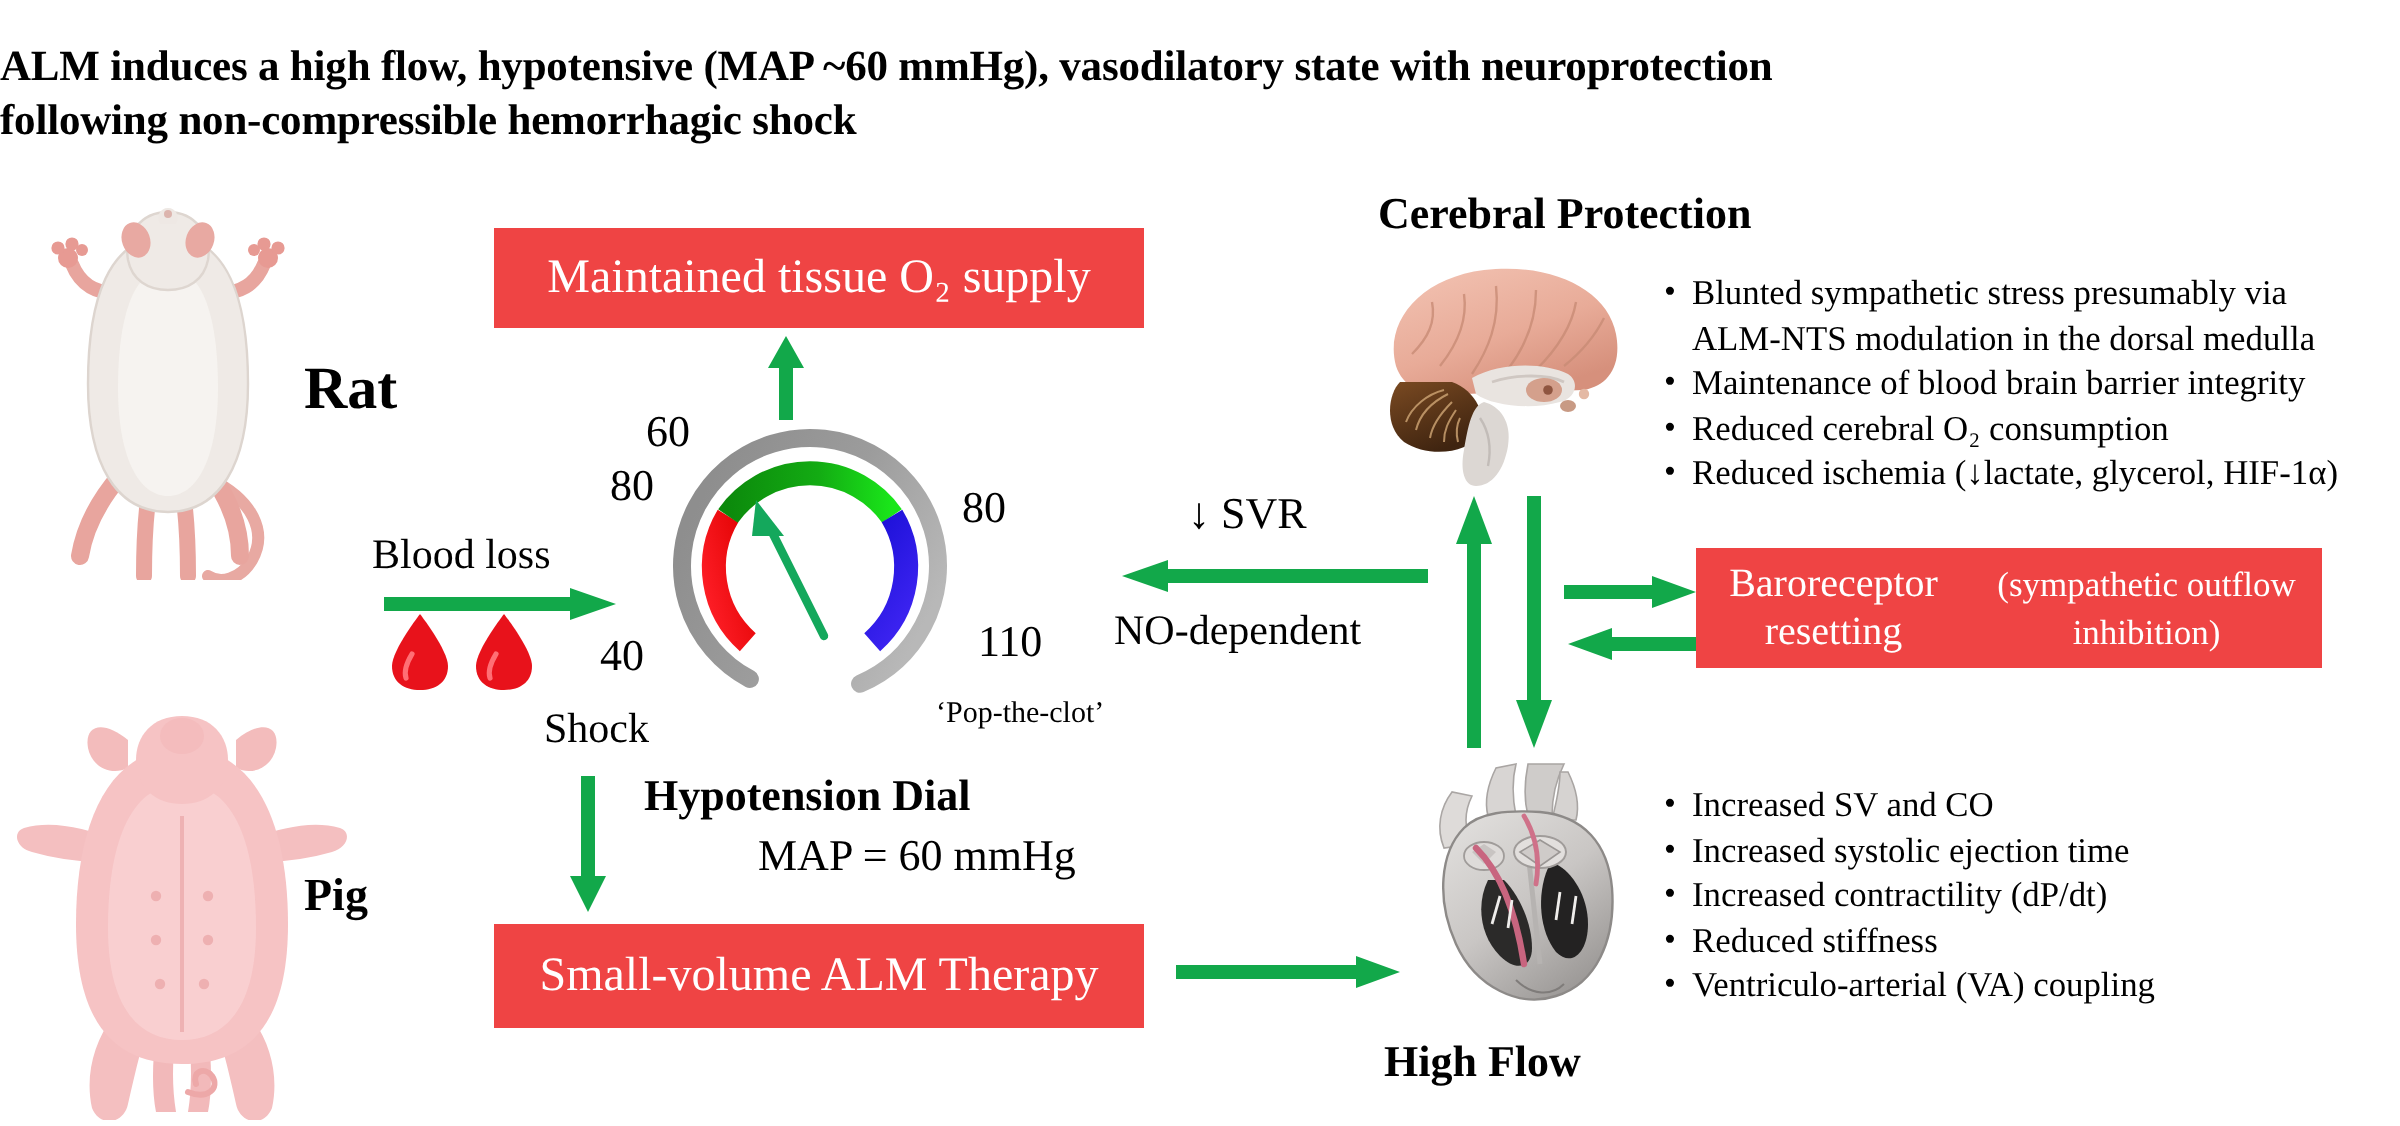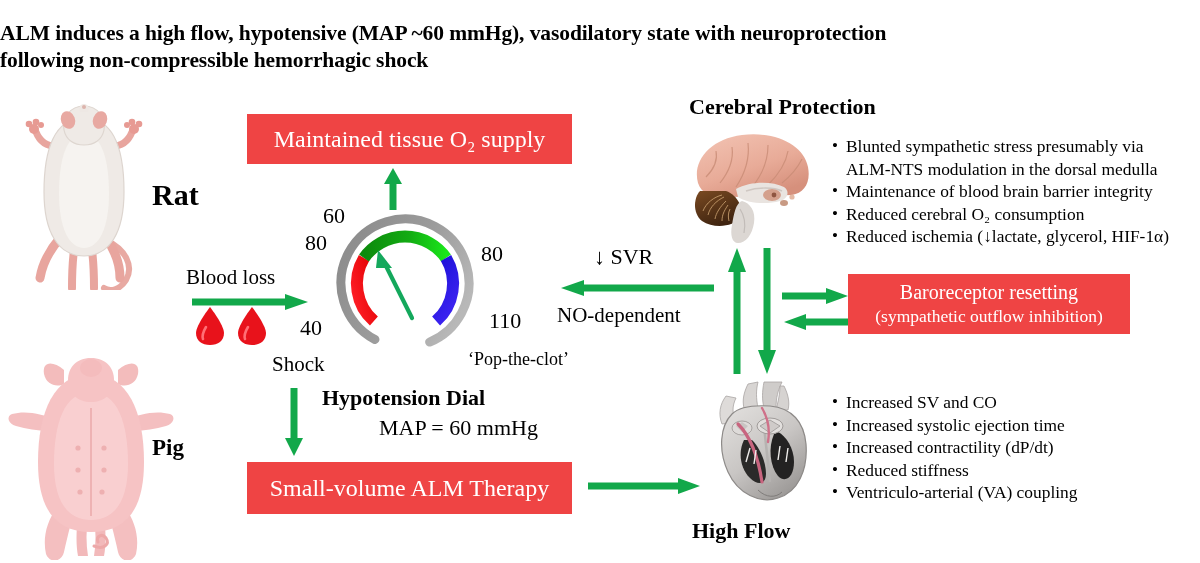--- a/index.html
+++ b/index.html
@@ -37,37 +37,36 @@
   }
   #box-o2 {
     left: 247px; top: 114px; width: 325px; height: 50px;
     font-size: 24px;
   }
   #box-alm {
     left: 247px; top: 462px; width: 325px; height: 52px;
     font-size: 24px;
   }
   #box-baro {
-    left: 848px; top: 274px; width: 282px; height: 60px;
+    left: 848px; top: 274px; width: 313px; height: 60px;
     font-size: 19px;
     line-height: 24px;
-    flex-direction: column;
   }
   #box-baro .l1 { font-size: 20px; }
   #box-baro .l2 { font-size: 17.5px; }
 
   
   .lbl { white-space: nowrap; }
   #lbl-rat  { left: 152px; top: 178px; font-size: 30px; font-weight: bold; }
   #lbl-pig  { left: 152px; top: 435px; font-size: 23px; font-weight: bold; }
   #lbl-bloodloss { left: 186px; top: 265px; font-size: 21px; }
   #lbl-shock { left: 272px; top: 352px; font-size: 21px; }
   #lbl-hypodial { left: 322px; top: 385px; font-size: 22px; font-weight: bold; }
   #lbl-map  { left: 331px; top: 415px; font-size: 22px; margin-left: 48px; }
-  #lbl-pop  { left: 468px; top: 349px; font-size: 18px; }
+  #lbl-pop  { left: 468px; top: 349px; font-size: 15px; }
   #lbl-svr  { left: 594px; top: 244px; font-size: 22px; }
   #lbl-no   { left: 557px; top: 303px; font-size: 21px; }
   #lbl-cereb { left: 673px; top: 94px; font-size: 22px; font-weight: bold; margin-left: 16px; }
   #lbl-high { left: 692px; top: 518px; font-size: 22px; font-weight: bold; }
 
   
   .dialnum { font-size: 22px; }
   #dn-60 { left: 323px; top: 203px; }
   #dn-50 { left: 305px; top: 230px; }
   #dn-40 { left: 300px; top: 315px; }

